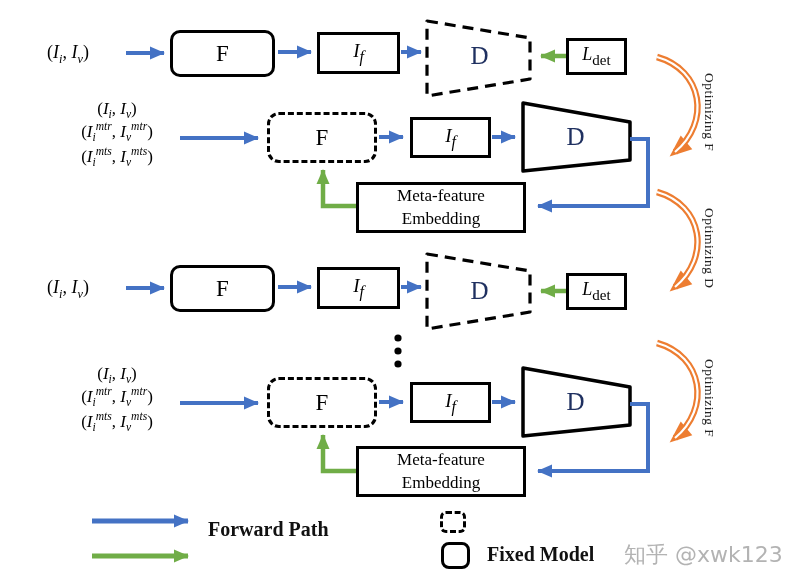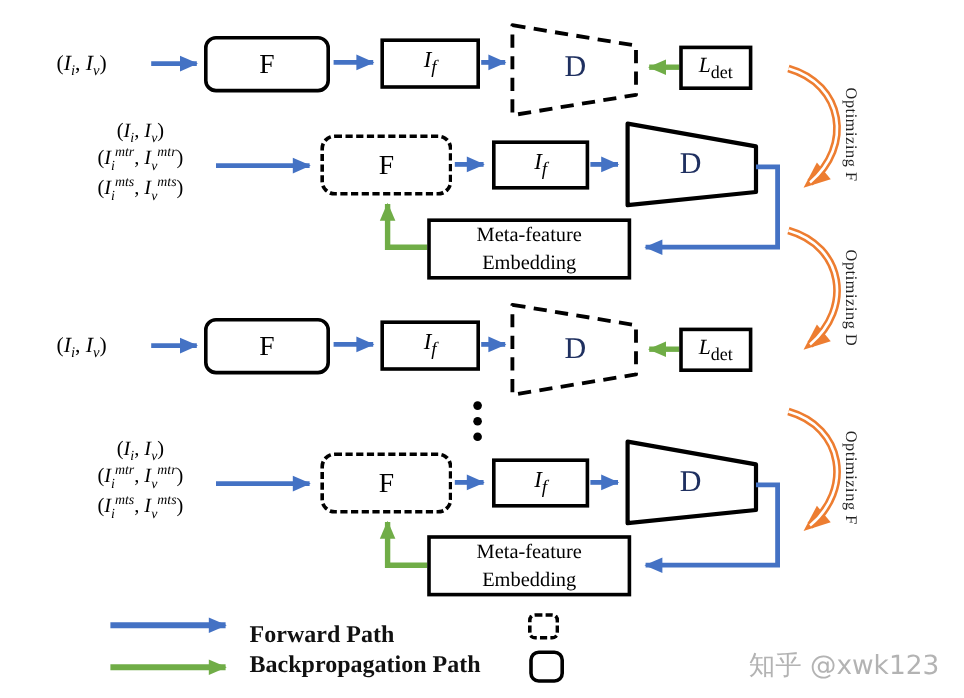--- a/index.html
+++ b/index.html
@@ -146,19 +146,19 @@
   <div class="box metabox" style="left:356px;top:446px;width:170px;height:51px;">
     <div><span>Meta-feature</span><br>
          <span>Embedding</span></div>
   </div>
 
   <div class="optlabel" style="left:701px;top:73px;height:86px;">Optimizing F</div>
   <div class="optlabel" style="left:701px;top:208px;height:86px;">Optimizing D</div>
   <div class="optlabel" style="left:701px;top:359px;height:86px;">Optimizing F</div>
 
   <div class="legendtext" style="left:208px;top:508px;margin-top:10px;">Forward Path</div>
-  <div class="legendtext" style="left:208px;top:543px;">Backpropagation Path</div>
   <div class="legendbox" style="left:440px;top:511px;width:26px;height:22px;border:3px dashed #000;border-radius:6px;"></div>
   <div class="legendbox" style="left:441px;top:542px;width:29px;height:27px;border:3.5px solid #000;border-radius:8px;"></div>
+  <div class="legendtext" style="left:487px;top:543px;">Fixed Model</div>
 
   <div class="watermark" style="left:624px;top:540px;">知乎 @xwk123</div>
 
 </div>
 
 </body></html>

